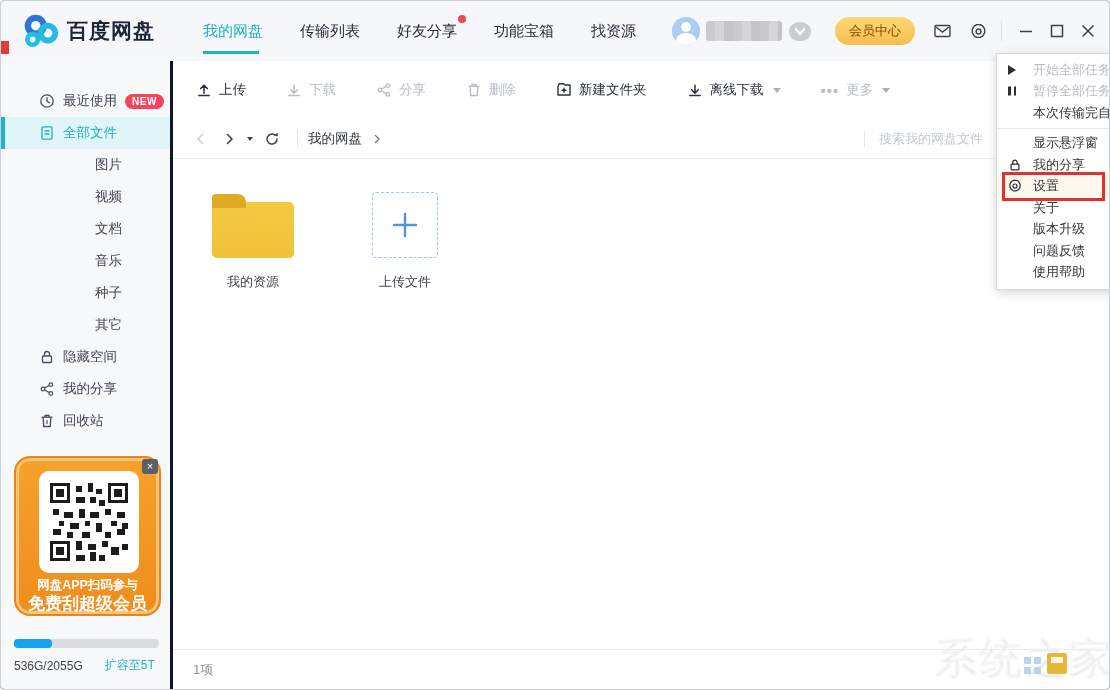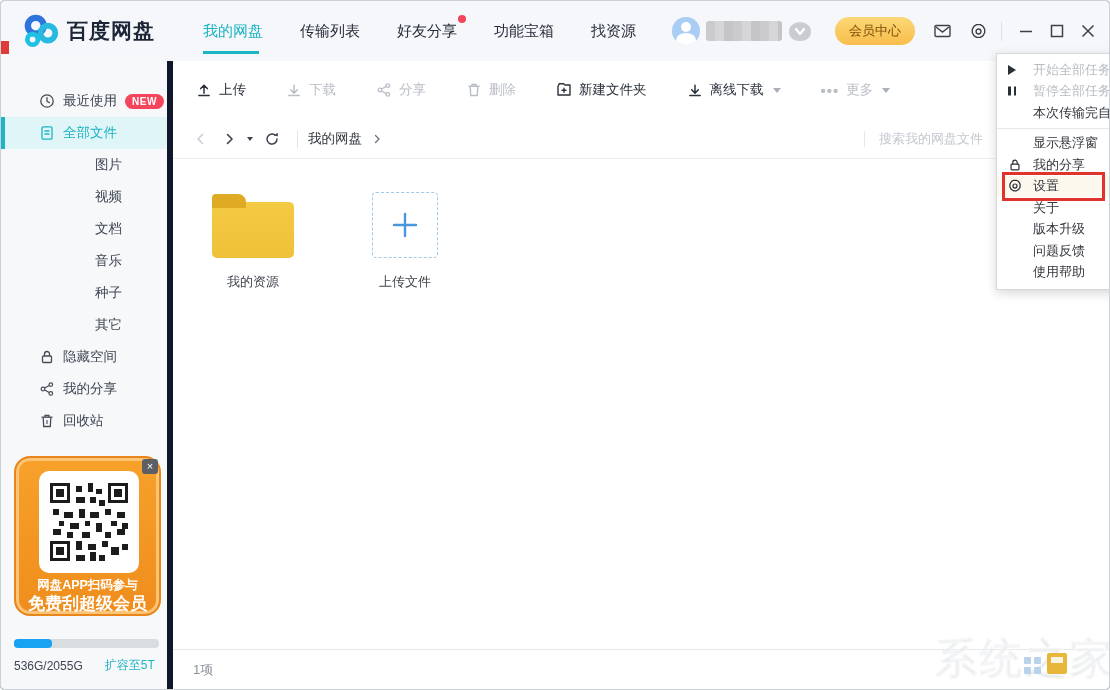--- a/index.html
+++ b/index.html
@@ -27,21 +27,21 @@
   .vip-badge { margin-left:7px; width:22px; height:19px; background:#c9cdd3; border-radius:50% 50% 46% 46%; position:relative; }
   .member-btn { margin-left:24px; background:linear-gradient(180deg,#fcd876,#f8bd4c); color:#7d4e0a;
     font-size:13px; padding:5px 14px; border-radius:14px; cursor:pointer; white-space:nowrap; }
   .tb-ic { margin-left:19px; cursor:pointer; display:flex; }
   .tb-sep { width:1px; height:20px; background:#dfe3e8; margin-left:14px; }
   .winbtn { margin-left:17px; cursor:pointer; display:flex; }
   .edge-mark { position:absolute; left:0; top:40px; width:8px; height:13px; background:#df3b38; }
 
   
   .sidebar { position:absolute; top:60px; left:0; width:172px; bottom:0; background:#f7f8fa;
-             border-right:6px solid #0f172a; }
+             border-right:3px solid #0f172a; }
   .side-list { margin-top:24px; }
   .side-item { height:32px; display:flex; align-items:center; font-size:13.5px; color:#3f4652;
                cursor:pointer; position:relative; }
   .side-item .sic { width:16px; height:16px; margin-left:38px; flex:none; display:flex; }
   .side-item .slabel { margin-left:8px; white-space:nowrap; }
   .side-item.sub .slabel { margin-left:94px; }
   .side-item.active { background:#e0f5f7; color:#1db4c3; }
   .side-item.active::before { content:''; position:absolute; left:0; top:0; bottom:0; width:4px; background:#1db4c3; }
   .new-badge { margin-left:8px; background:#f5455c; color:#fff; font-size:10px; font-weight:bold;
                padding:2px 7px; border-radius:9px; letter-spacing:.5px; }

